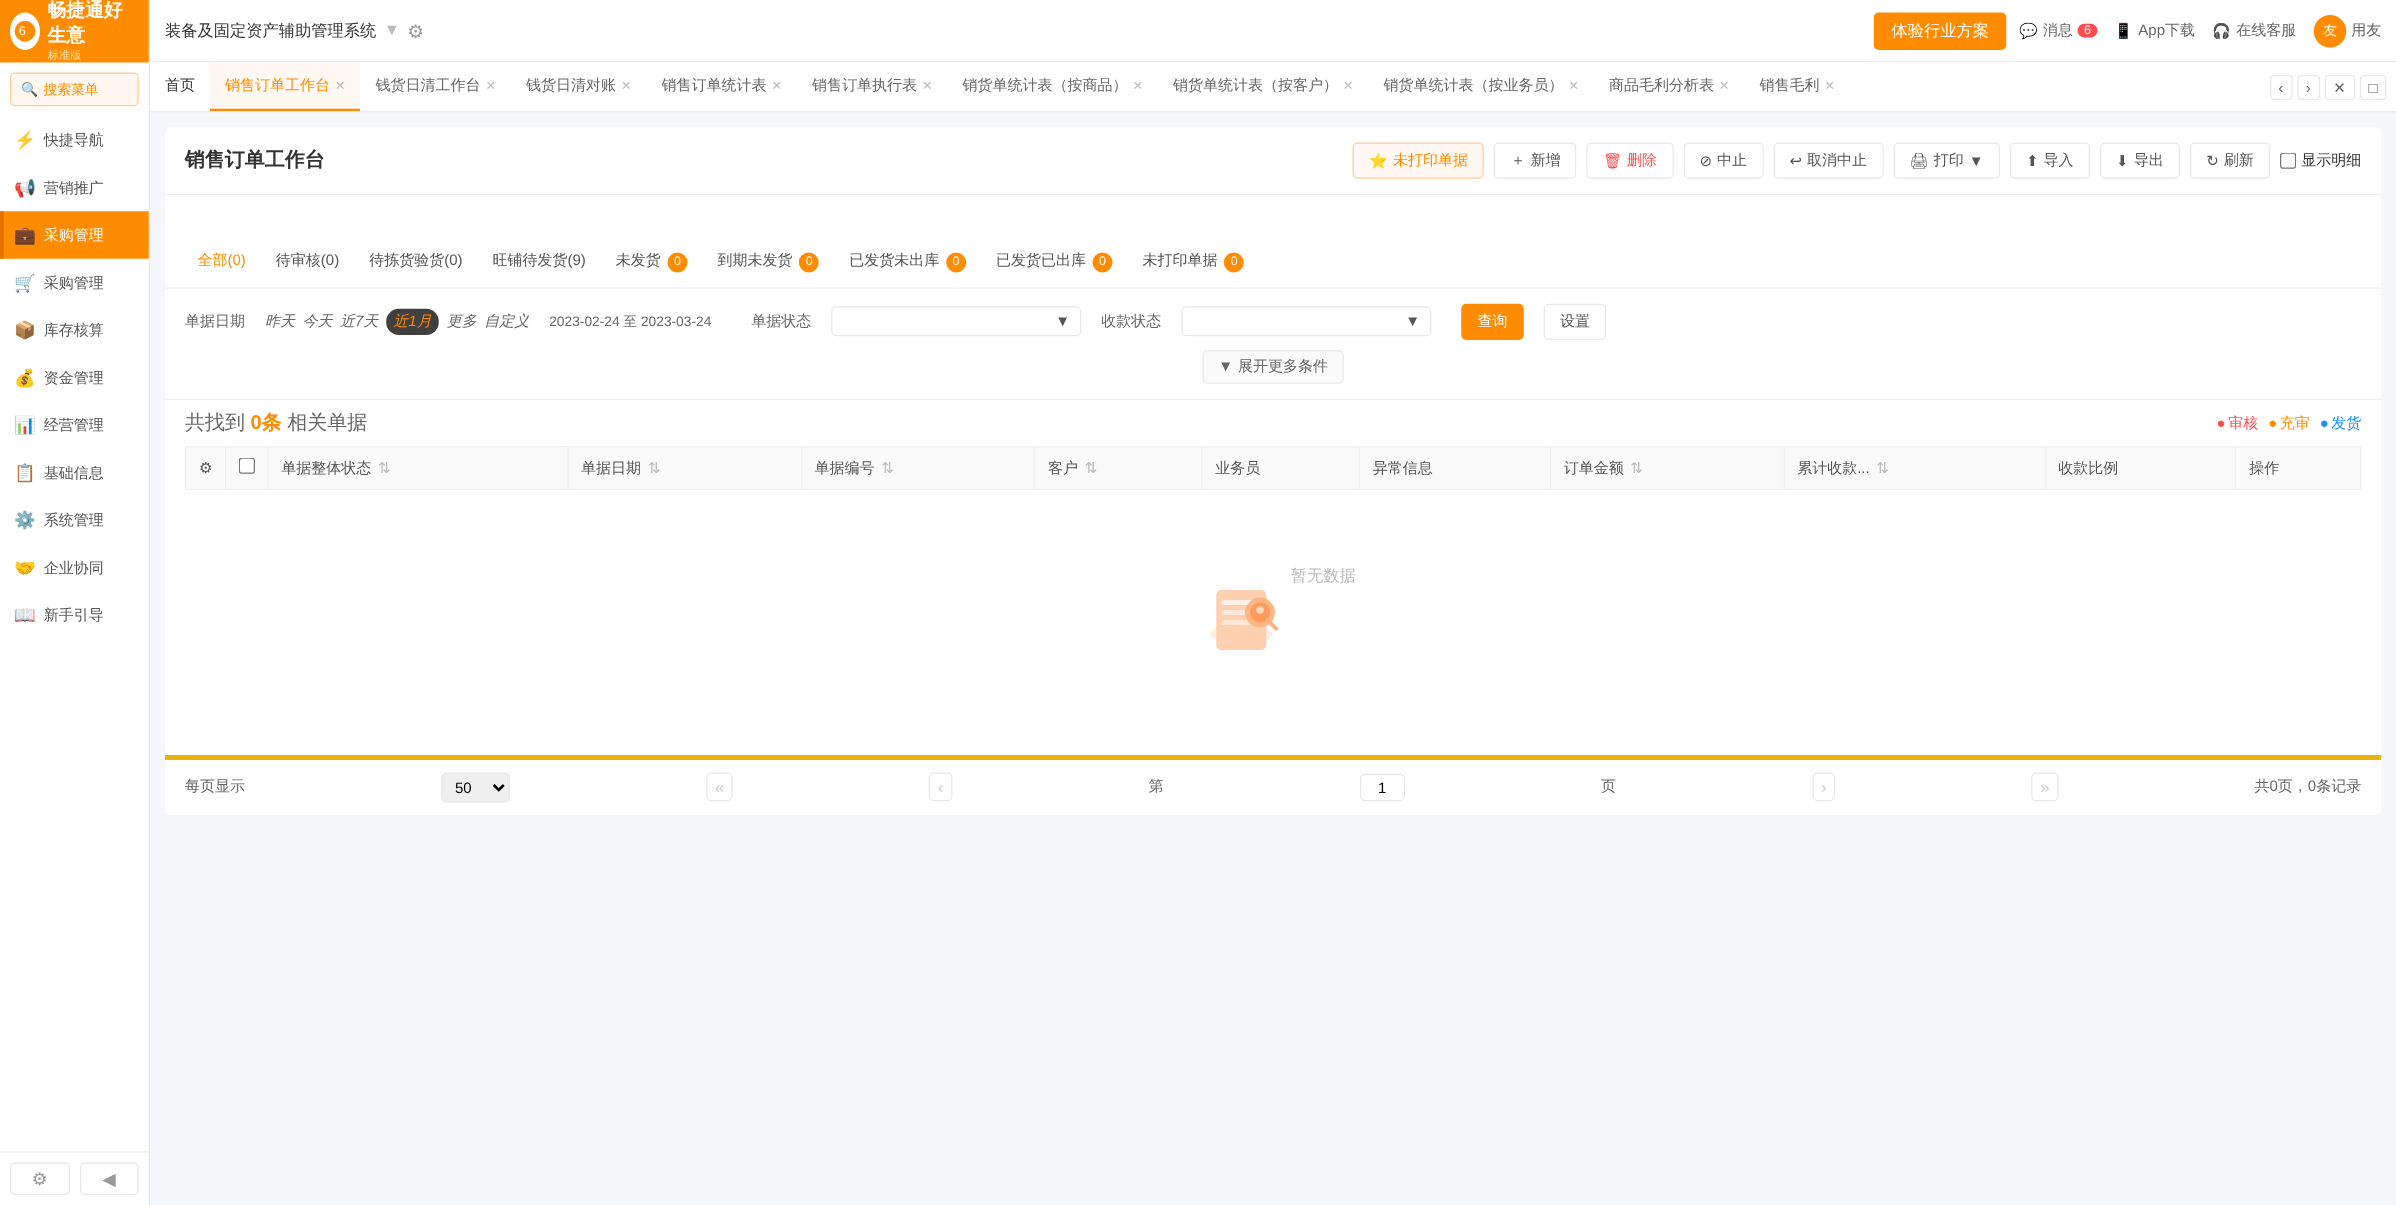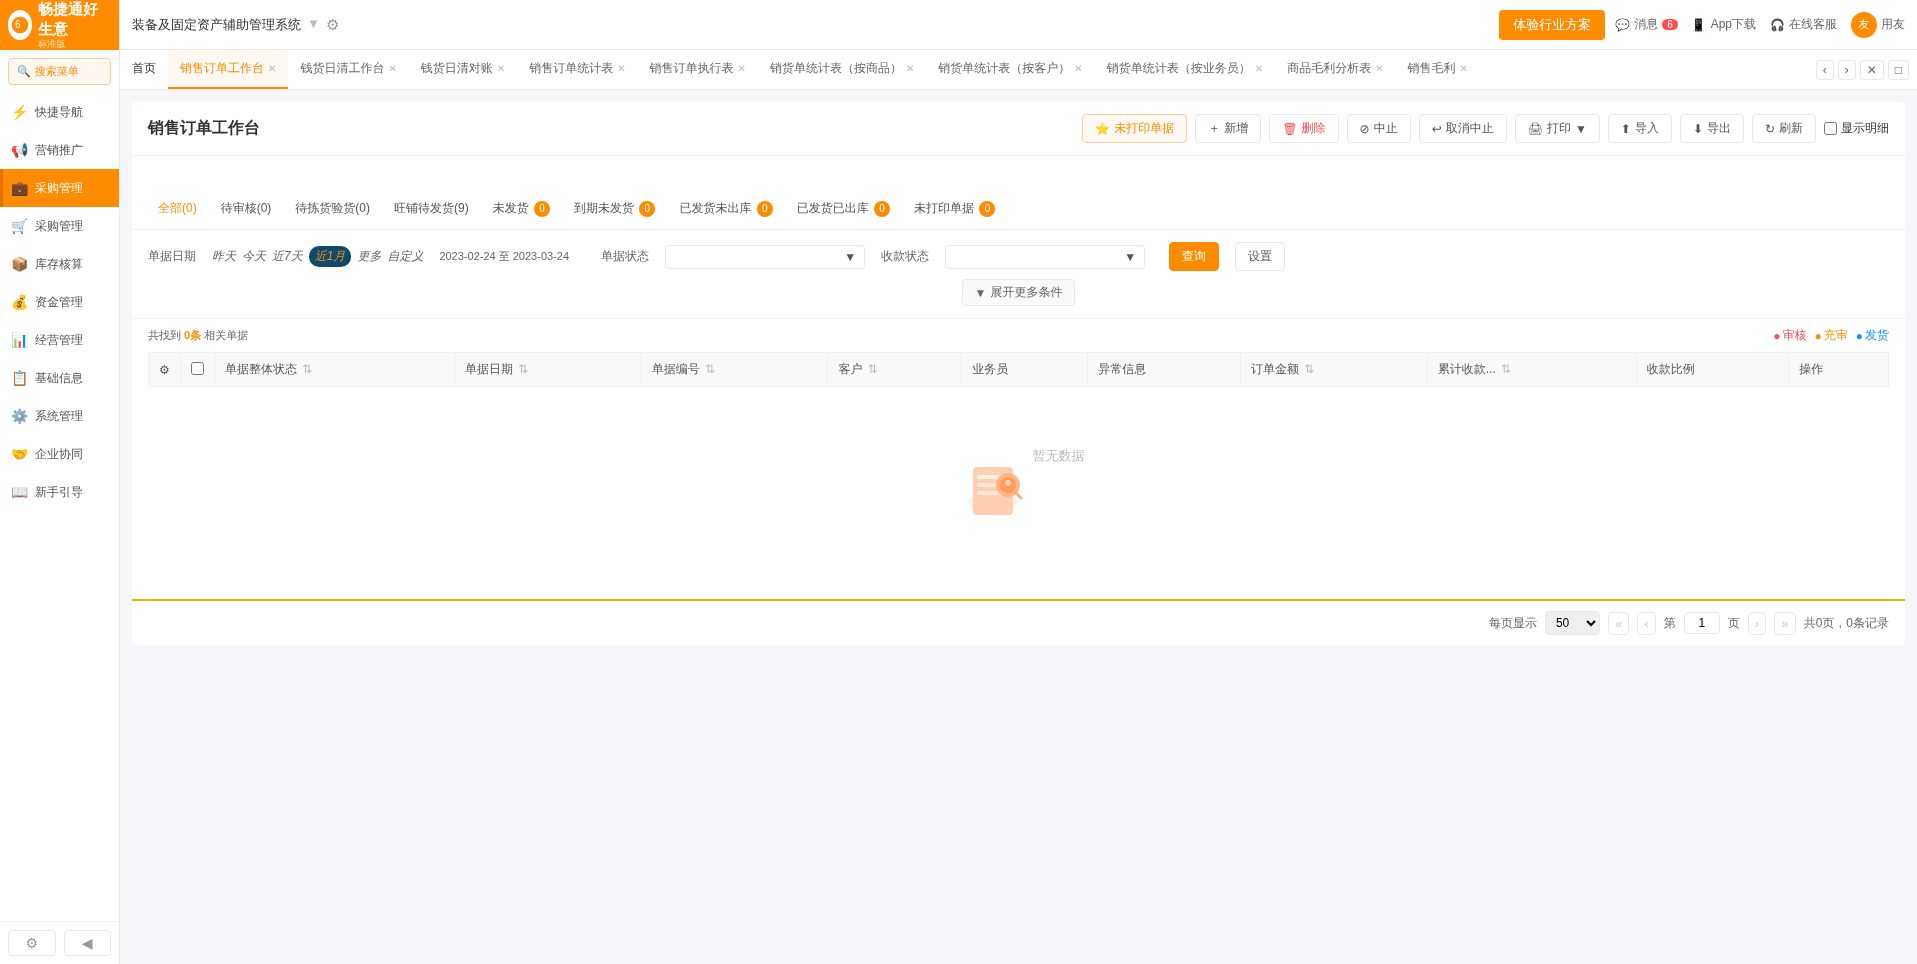--- a/index.html
+++ b/index.html
@@ -59,28 +59,28 @@
     .filter-tab.active { color: #ff8c00; font-weight: 500; }
     .filter-tab-badge { display: inline-flex; align-items: center; justify-content: center; background: #ff4d4f; color: #fff; border-radius: 10px; padding: 0 5px; font-size: 10px; margin-left: 2px; min-width: 16px; height: 16px; }
     .filter-tab-badge.orange { background: #ff8c00; }
 
     
     .filter-form { padding: 12px 16px; border-bottom: 1px solid #f0f0f0; }
     .filter-row { display: flex; align-items: center; gap: 16px; margin-bottom: 8px; }
     .filter-label { color: #666; font-size: 12px; white-space: nowrap; }
     .filter-date-group { display: flex; align-items: center; gap: 6px; font-size: 12px; font-style: italic; }
     .filter-date-option { cursor: pointer; color: #666; }
-    .filter-date-option.active { color: #ff8c00; background: #0c4a6e; padding: 2px 6px; border-radius: 10px; font-weight: 500; }
+    .filter-date-option.active { color: #ff8c00; background: #404040; padding: 2px 6px; border-radius: 10px; font-weight: 500; }
     .filter-date-range { color: #666; font-size: 11px; }
     .filter-select { border: 1px solid #e8e8e8; border-radius: 4px; padding: 4px 8px; font-size: 12px; color: #555; min-width: 180px; display: flex; align-items: center; justify-content: space-between; cursor: pointer; }
     .filter-expand { display: flex; align-items: center; gap: 4px; color: #666; cursor: pointer; font-size: 12px; padding: 4px 12px; border: 1px solid #e8e8e8; border-radius: 4px; background: #fafafa; }
 
     
     .table-header { display: flex; align-items: center; justify-content: space-between; padding: 8px 16px; }
-    .table-count { font-size: 11px; color: #666; }
+    .table-count { font-size: 16px; color: #666; }
     .table-count-num { color: #ff8c00; font-weight: bold; }
     .table-quick-actions { display: flex; align-items: center; gap: 8px; font-size: 12px; }
     .quick-action { cursor: pointer; display: flex; align-items: center; gap: 2px; }
     .quick-action.red { color: #ff4d4f; }
     .quick-action.orange { color: #ff8c00; }
     .quick-action.blue { color: #1890ff; }
 
     
     .data-table { width: 100%; border-collapse: collapse; font-size: 12px; }
     .data-table th { background: #fafafa; border: 1px solid #f0f0f0; padding: 8px 10px; text-align: left; font-weight: 500; color: #555; white-space: nowrap; }
@@ -88,21 +88,21 @@
     .data-table td { border: 1px solid #f5f5f5; padding: 8px 10px; }
     .data-table .checkbox-col { width: 32px; text-align: center; }
     .data-table .settings-col { width: 32px; text-align: center; }
 
     
     .empty-state { display: flex; flex-direction: row; align-items: flex-start; justify-content: center; padding: 60px 0; color: #bbb; }
     .empty-icon { width: 80px; height: 80px; margin-bottom: 12px; }
     .empty-text { font-size: 13px; color: #bbb; }
 
     
-    .pagination { display: flex; align-items: center; justify-content: flex-end; padding: 10px 16px; gap: 8px; font-size: 12px; color: #666; border-top: 2px solid #eab308; }
+    .pagination { display: flex; align-items: center; justify-content: space-between; padding: 10px 16px; gap: 8px; font-size: 12px; color: #666; border-top: 4px solid #eab308; }
     .page-size-select { border: 1px solid #e8e8e8; border-radius: 4px; padding: 3px 6px; font-size: 12px; }
     .page-btn { border: 1px solid #e8e8e8; background: #fff; border-radius: 4px; padding: 3px 6px; cursor: pointer; color: #666; }
     .page-btn:disabled { color: #ccc; cursor: not-allowed; }
     .page-input { border: 1px solid #e8e8e8; border-radius: 4px; padding: 3px 6px; width: 36px; text-align: center; font-size: 12px; }
   </style>
 </head>
 <body>
 
 <div class="sidebar">
   <div class="sidebar-logo">

